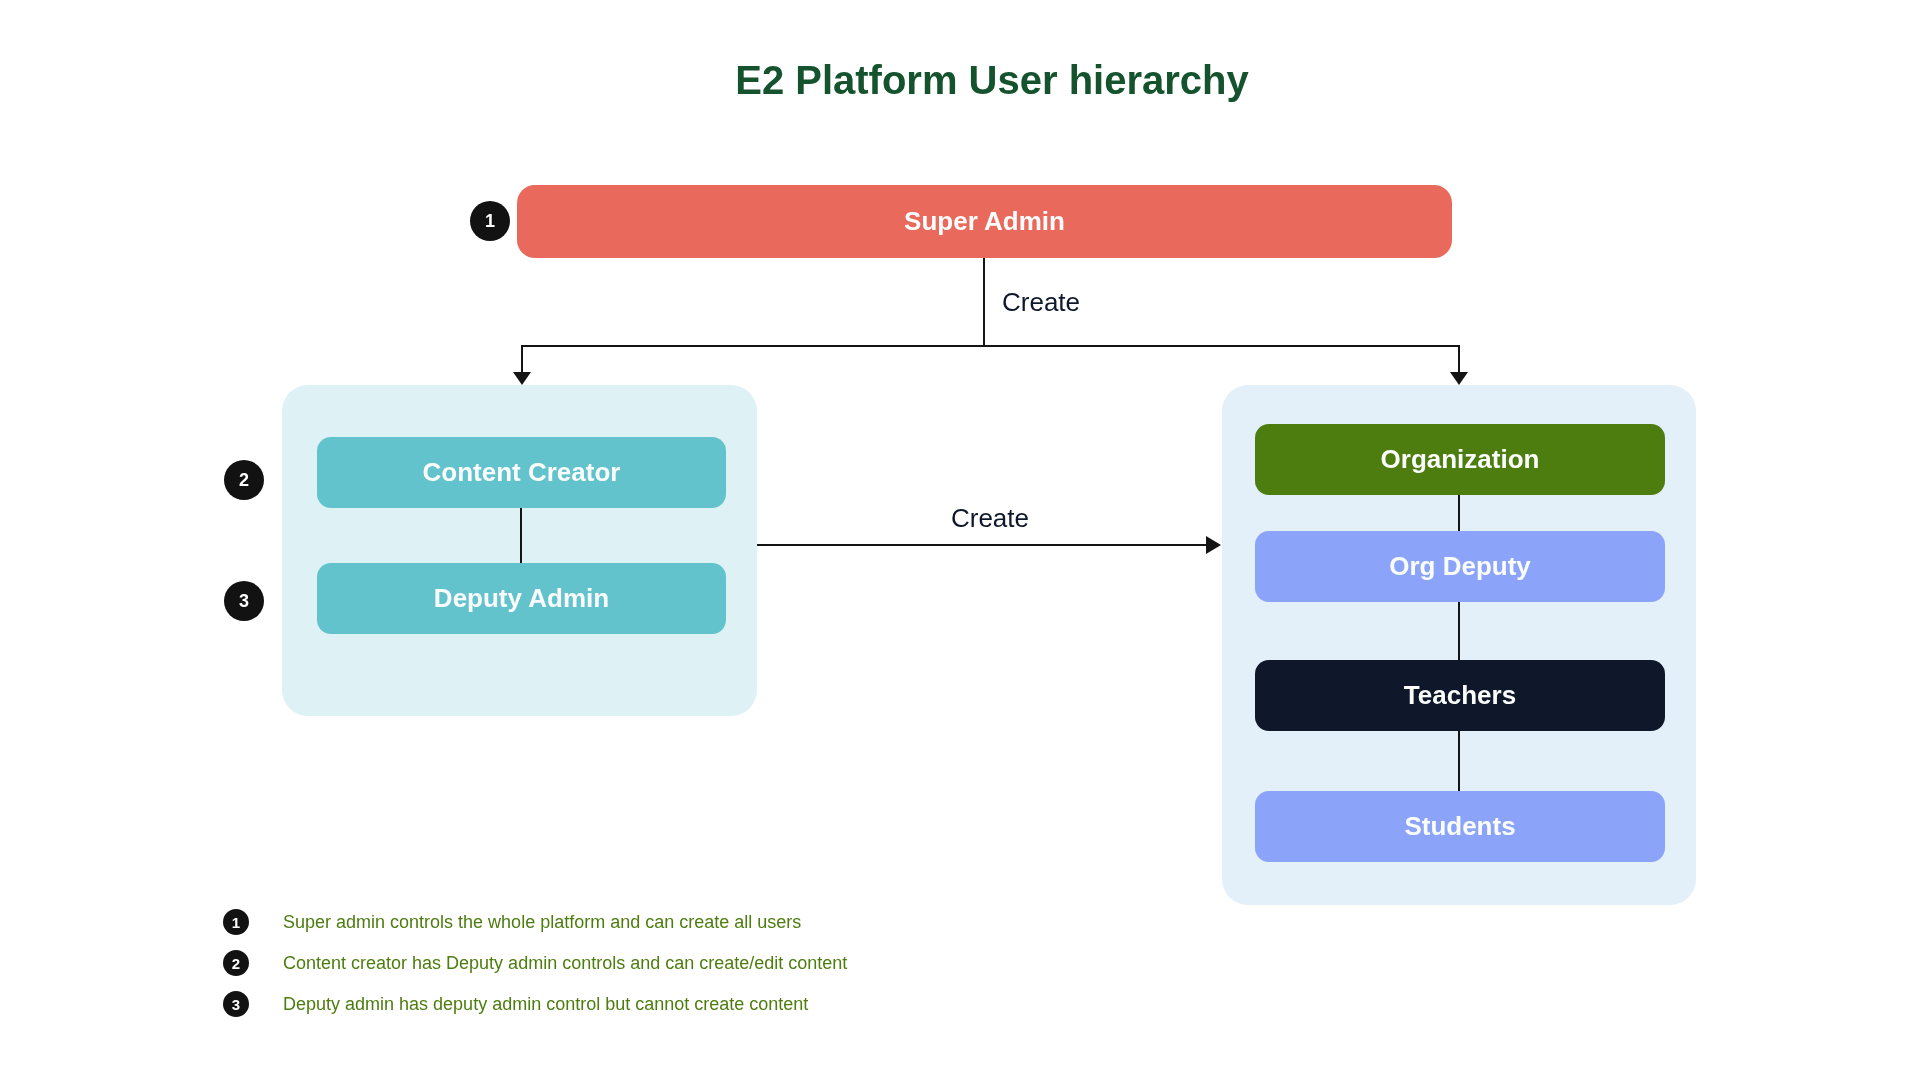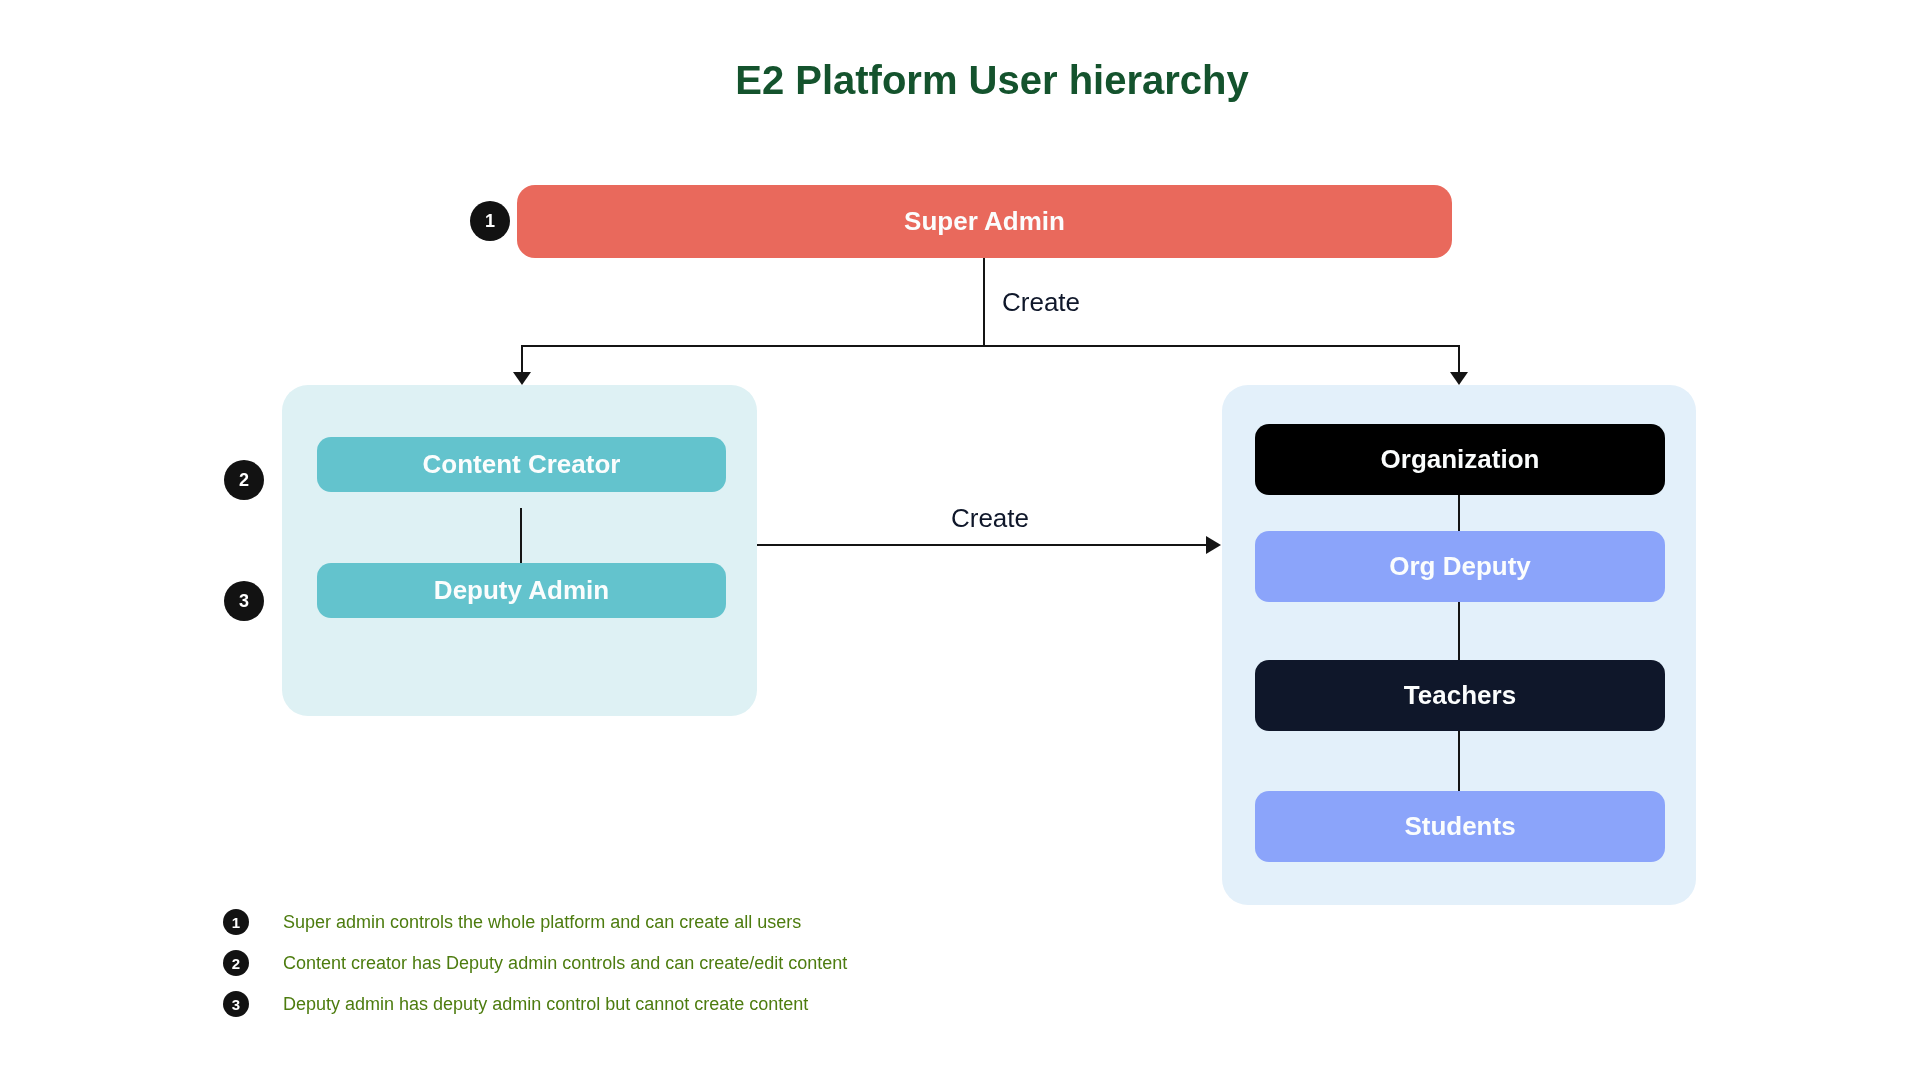--- a/index.html
+++ b/index.html
@@ -9,25 +9,25 @@
   }
   .title{
     position:absolute;left:592px;top:58px;width:800px;text-align:center;
     font-size:40px;font-weight:700;color:#14532d;letter-spacing:0;
   }
   .node{
     position:absolute;display:flex;align-items:center;justify-content:center;
     color:#fbfdfd;font-size:26px;font-weight:700;
   }
   .node-super{left:517px;top:185px;width:935px;height:73px;background:#E9695C;border-radius:18px;}
-  .node-teal{left:317px;width:409px;height:55px;background:#63C3CD;border-radius:14px;}
+  .node-teal{left:317px;width:409px;height:71px;background:#63C3CD;border-radius:14px;}
   .node-content{top:437px;}
   .node-deputy{top:563px;}
   .node-blue{left:1255px;width:410px;height:71px;border-radius:14px;}
-  .node-org{top:424px;background:#000000;justify-content:center;}
+  .node-org{top:424px;background:#4d7c0f;justify-content:center;}
   .node-orgadmin{top:531px;background:#8BA4FA;}
   .node-teachers{top:660px;background:#0f172a;justify-content:center;}
   .node-students{top:791px;background:#8BA4FA;}
   .panel{position:absolute;border-radius:26px;}
   .panel-left{left:282px;top:385px;width:475px;height:331px;background:#DEF1F4;}
   .panel-right{left:1222px;top:385px;width:474px;height:520px;background:#E3F0FA;}
   .line{position:absolute;background:#141414;}
   .arrow-down{
     position:absolute;width:0;height:0;
     border-left:9px solid transparent;border-right:9px solid transparent;

